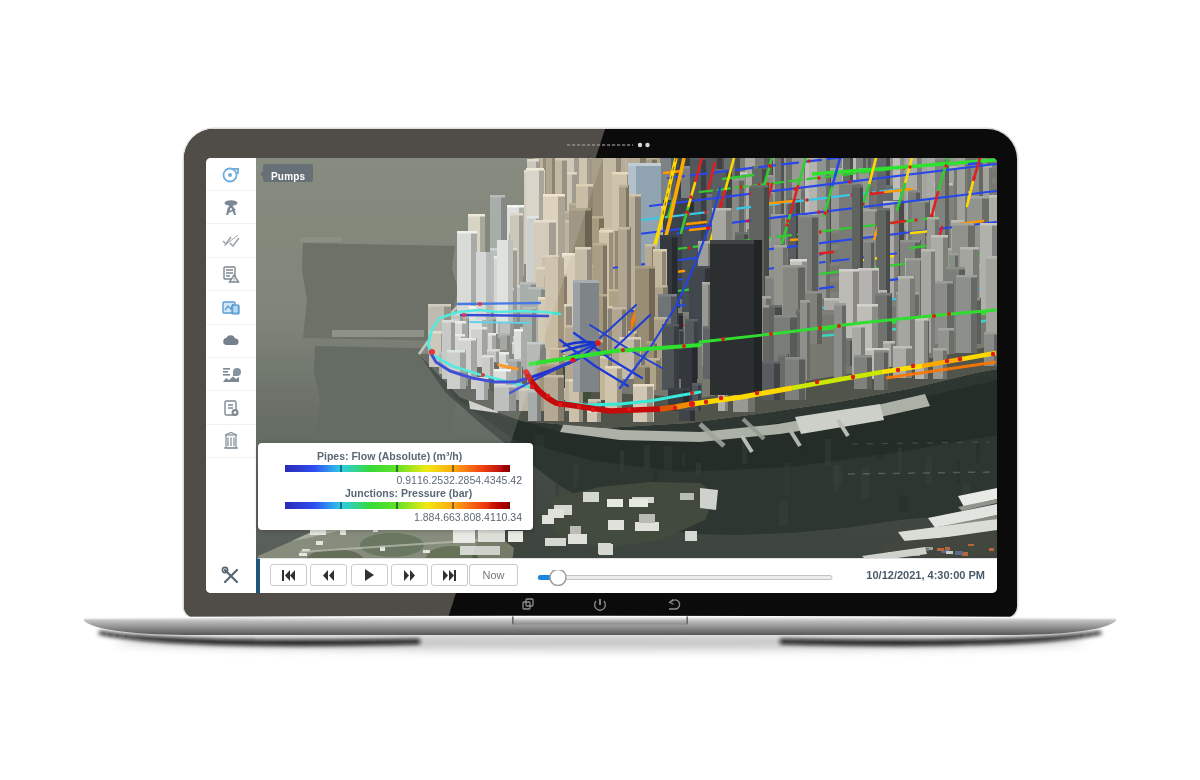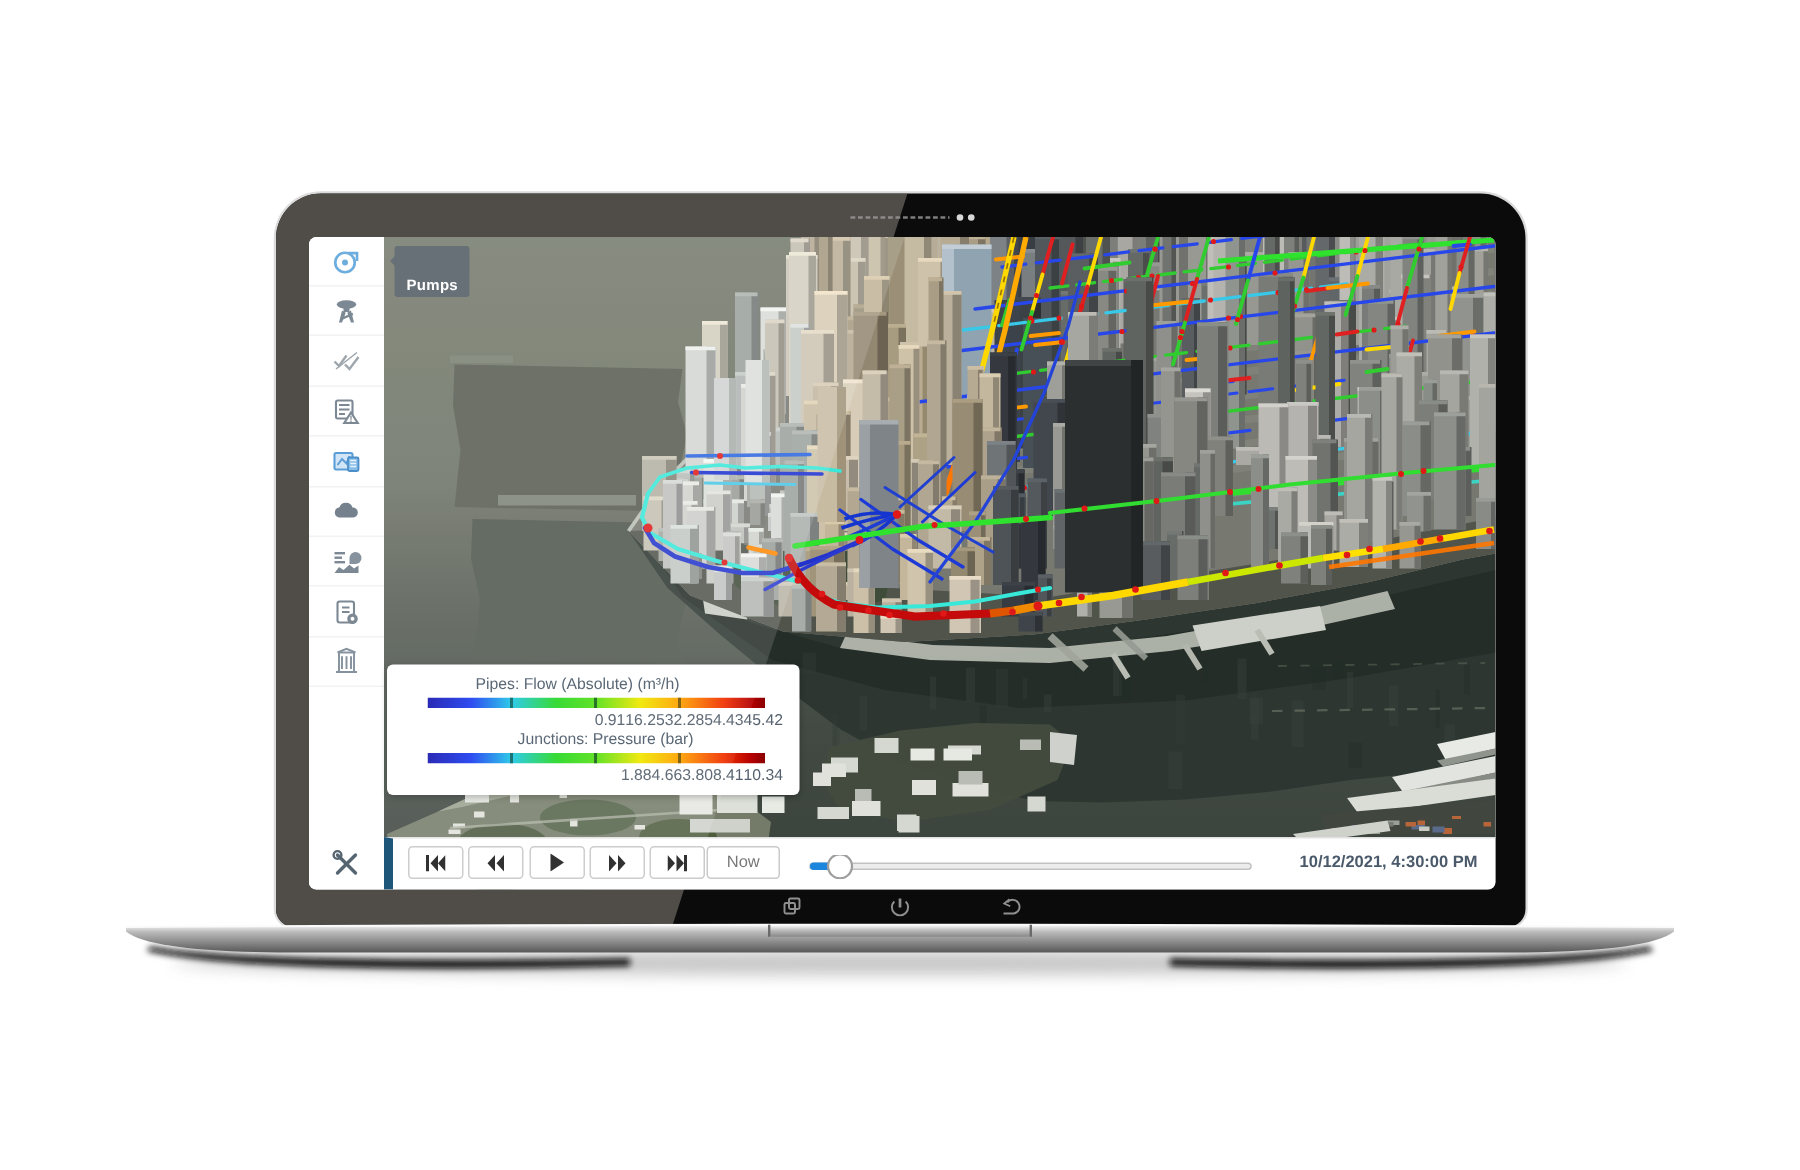--- a/index.html
+++ b/index.html
@@ -3,26 +3,26 @@
 <style>
 html,body{margin:0;padding:0;background:#ffffff;width:1200px;height:780px;overflow:hidden;}
 *{box-sizing:border-box;font-family:"Liberation Sans",sans-serif;}
 #page{position:relative;width:1200px;height:780px;background:#fff;}
 #shell{position:absolute;left:184px;top:129px;width:833px;height:489px;background:#0b0b0b;border-radius:30px 30px 12px 12px;overflow:hidden;box-shadow:0 0 0 1.5px rgba(190,190,190,.55);}
 #glareL{position:absolute;left:0;top:0;width:100%;height:100%;background:#504d48;clip-path:polygon(0px 0px,421px 0px,264px 489px,0px 489px);}
 #screen{position:absolute;left:206px;top:158px;width:791px;height:435px;background:#ffffff;border-radius:5px;overflow:hidden;}
 #mapsvg{position:absolute;left:50px;top:0;}
 #sidebar{position:absolute;left:0;top:0;width:50px;height:435px;background:#fff;z-index:5;}
 .srow{position:absolute;left:0;width:50px;height:33px;border-bottom:1px solid #f0f1f2;display:flex;align-items:center;justify-content:center;}
-#chip{position:absolute;left:57px;top:6px;height:18px;padding:17px 8px;background:rgba(90,100,108,.92);border-radius:2px;color:#fff;font-size:10px;font-weight:bold;line-height:19px;z-index:6;letter-spacing:.2px;}
+#chip{position:absolute;left:57px;top:6px;height:18px;padding:3px 8px;background:rgba(90,100,108,.92);border-radius:2px;color:#fff;font-size:10px;font-weight:bold;line-height:19px;z-index:6;letter-spacing:.2px;}
 #chip:before{content:"";position:absolute;left:-5px;top:6px;border:4px solid transparent;border-right-color:rgba(90,100,108,.92);border-left-width:2px;}
 #legend{position:absolute;left:52px;top:285px;width:275px;height:87px;background:#fff;border-radius:4px;box-shadow:0 1px 4px rgba(0,0,0,.25);z-index:6;font-size:10.5px;color:#5a6a78;}
-.ltitle{position:absolute;left:27px;font-weight:normal;color:#4e5d6c;padding-left:32px;}
+.ltitle{position:absolute;left:27px;font-weight:bold;color:#4e5d6c;padding-left:32px;}
 .lnums{position:absolute;left:16px;width:248px;display:flex;justify-content:flex-end;font-size:10.5px;color:#55616e;}
-#toolbar{position:absolute;left:50px;right:0;bottom:0;height:35px;background:#fff;border-top:1px solid #e2e2e2;border-left:6px solid #0c4a6e;z-index:6;}
+#toolbar{position:absolute;left:50px;right:0;bottom:0;height:35px;background:#fff;border-top:1px solid #e2e2e2;border-left:4px solid #0c4a6e;z-index:6;}
 .tbtn{position:absolute;top:5px;width:37px;height:22px;background:#fff;border:1px solid #cacaca;border-radius:3px;display:flex;align-items:center;justify-content:center;}
 #nowbtn{position:absolute;top:5px;left:209px;width:49px;height:22px;background:#fff;border:1px solid #cacaca;border-radius:3px;color:#777;font-size:11px;text-align:center;line-height:20px;}
 #wrench{position:absolute;left:0;bottom:0;width:50px;height:35px;background:#fff;display:flex;align-items:center;justify-content:center;z-index:7;}
 #glarescreen{position:absolute;left:0;top:0;width:791px;height:435px;z-index:8;pointer-events:none;background:rgba(255,255,255,0.07);clip-path:polygon(0px 0px,397px 0px,309px 272px,254px 435px,0px 435px);}
 #bezicons{position:absolute;left:0;top:464px;width:833px;height:25px;}
 #stamp{position:absolute;right:12px;top:10px;font-size:11px;color:#4a5a6a;font-weight:bold;}
 </style></head>
 <body>
 <div id="page">
 

